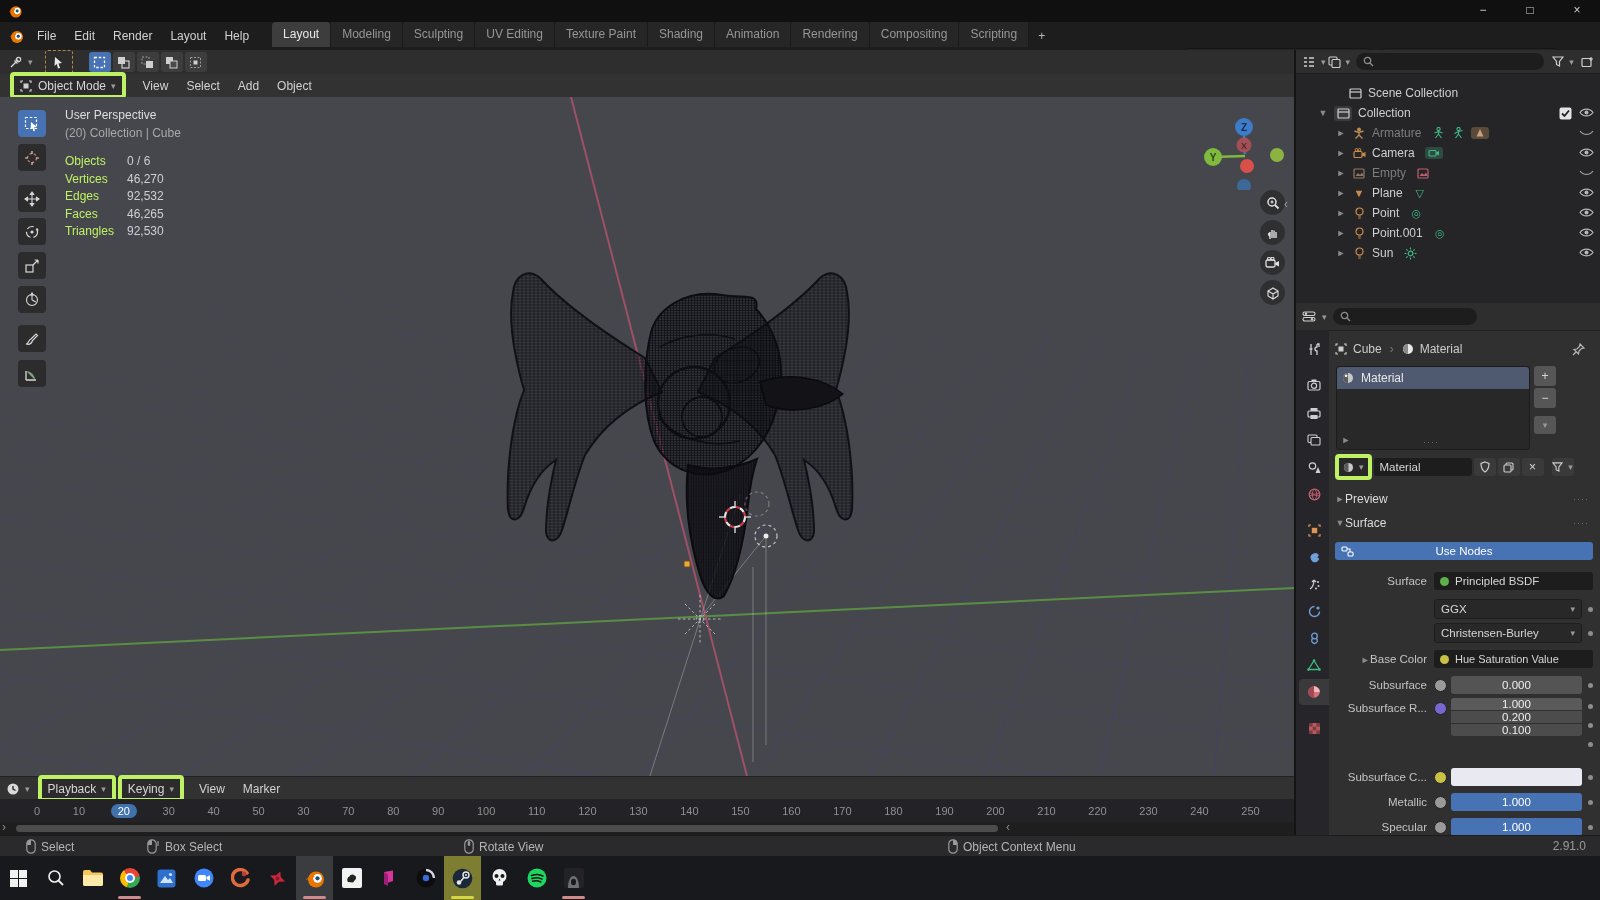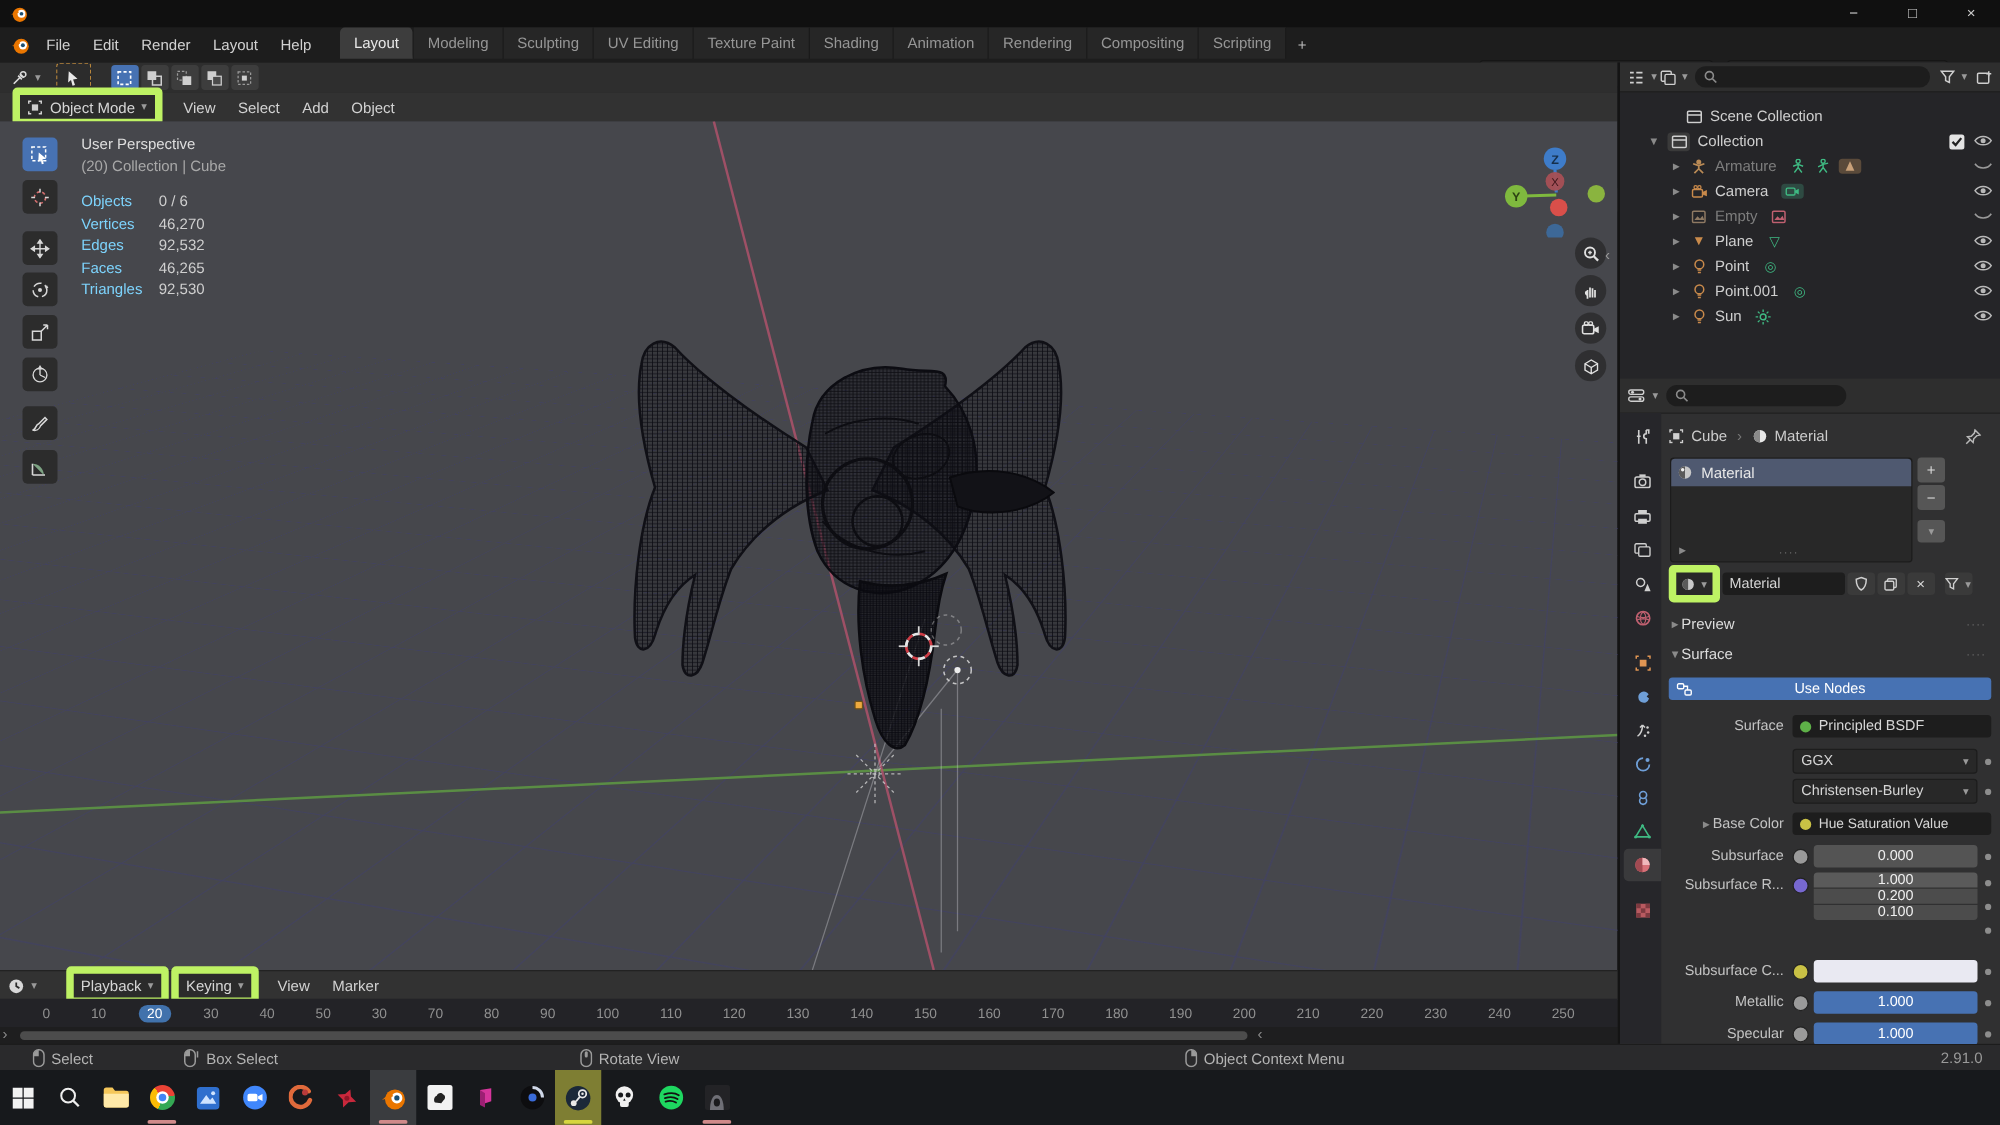--- a/index.html
+++ b/index.html
@@ -17,34 +17,34 @@
   .wstabs{display:flex;margin-left:14px;align-items:flex-start;height:28px;}
   .wstab{padding:5px 11px 6px;color:#969696;background:#262626;border-right:1px solid #1a1a1a;font-size:12px;}
   .wstab.current{background:#3d3d3d;color:#e8e8e8;border-radius:4px 4px 0 0;}
   .wsadd{padding:4px 9px;color:#bbb;}
   .idfield{display:flex;align-items:center;background:#232323;border:1px solid #161616;border-radius:4px;height:20px;padding:0 4px;color:#e0e0e0;}
   
   #toolsrow{left:0;top:50px;width:1294px;height:24px;background:#2e2e2e;border-bottom:1px solid #232323;display:flex;align-items:center;}
   .ibtn{display:inline-flex;align-items:center;justify-content:center;height:20px;min-width:22px;background:#3d3d3d;border-radius:3px;margin-left:2px;color:#d8d8d8;}
   .ibtn.blue{background:#4772b3;color:#fff;}
   .ibtn.flat{background:transparent;}
-  .ddfield{display:flex;align-items:center;background:#282828;border:6px solid #bef264;border-radius:4px;height:19px;padding:0 6px;color:#d6d6d6;}
+  .ddfield{display:flex;align-items:center;background:#282828;border:4px solid #bef264;border-radius:4px;height:19px;padding:0 6px;color:#d6d6d6;}
   .chev{font-size:9px;color:#9a9a9a;margin-left:5px;}
   
   #vheader{left:0;top:74px;width:1294px;height:23px;background:#323232;border-bottom:1px solid #222;display:flex;align-items:center;}
   
   #viewport{left:0;top:97px;width:1294px;height:679px;background:#46474c;overflow:hidden;}
   #floor{position:absolute;left:-60%;top:-50%;width:270%;height:280%;
     background-image:linear-gradient(#3d3d6e 1.5px,transparent 1.5px),linear-gradient(90deg,#3d3d6e 1.5px,transparent 1.5px);
     background-size:80px 80px;opacity:.55;
     transform:perspective(1100px) rotateX(63deg) rotateZ(14deg);transform-origin:50% 42%;}
   #ovl-head{left:65px;top:11px;color:#dedede;font-size:12px;}
   #ovl-sub{left:65px;top:29px;color:#a8a8a8;font-size:12px;}
   .statrow{display:flex;width:150px;color:#cfcfcf;font-size:12px;line-height:17.5px;}
-  .statrow .sl{width:62px;color:#7dd3fc;}
+  .statrow .sl{width:62px;color:#bef264;}
   
   .tbtn{position:absolute;left:18px;width:28px;height:27px;background:#2c2c2c;border-radius:4px;display:flex;align-items:center;justify-content:center;}
   .tbtn.active{background:#4772b3;}
   
   .navbtn{position:absolute;width:25px;height:25px;border-radius:50%;background:rgba(43,43,45,.85);display:flex;align-items:center;justify-content:center;}
   
   #rightpanel{left:1294px;top:50px;width:306px;height:785px;background:#252528;border-left:2px solid #141414;}
   #outliner-header{position:absolute;left:0;top:0;width:306px;height:23px;background:#2e2e2e;border-bottom:1px solid #1d1d1d;display:flex;align-items:center;}
   .searchbox{display:flex;align-items:center;background:#1d1d1d;border-radius:10px;height:17px;flex:1;margin:0 6px;padding:0 7px;color:#888;}
   .orow{position:absolute;left:0;width:306px;height:20px;display:flex;align-items:center;color:#cfcfcf;}
@@ -1073,21 +1073,21 @@
   </div>
 
   <div id="tl-header" class="abs">
     <div class="ibtn flat" style="margin-left:6px;">
       <svg width="14" height="14" viewBox="0 0 14 14">
           <circle cx="7" cy="7" r="5.5" fill="#d8d8d8"></circle>
           <path d="M7 4 V7 L9.5 8.5" stroke="#2b2b2b" stroke-width="1.4" fill="none"></path>
         </svg>
       <span class="chev">▾</span>
     </div>
-    <div class="ddfield" style="margin-left:23px;background:#2b2b2b;">
+    <div class="ddfield" style="margin-left:8px;background:#2b2b2b;">
         <span>Playback</span>
         <span class="chev">▾</span>
       </div>
     <div class="ddfield" style="margin-left:2px;background:#2b2b2b;">
         <span>Keying</span>
         <span class="chev">▾</span>
       </div>
     <span class="menu" style="margin-left:6px;">View</span>
     <span class="menu">Marker</span>
 

